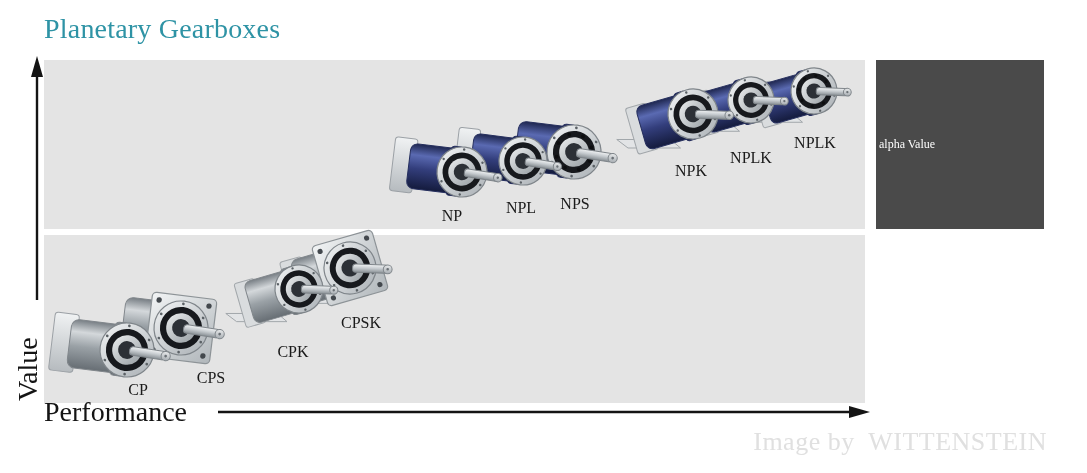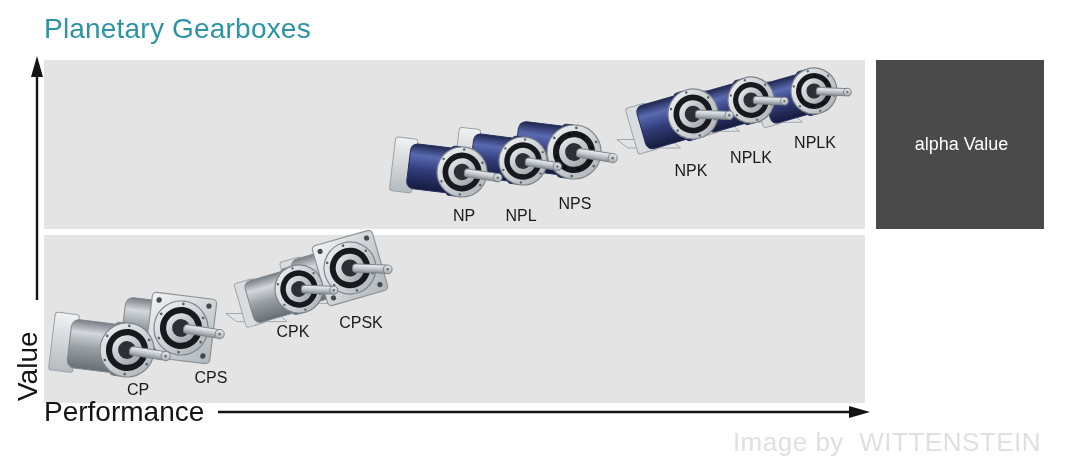--- a/index.html
+++ b/index.html
@@ -1,33 +1,33 @@
 <!DOCTYPE html>
 <html style="--title-color: #2e93a5; --band-bg: #e4e4e4; --value-box-bg: #4a4a4a; --basic-box-bg: #9b9b9b; --axis-color: #141414; --plabel-color: #1a1a1a; --watermark-color: #e0e0e0;"><head>
 <meta charset="utf-8">
 <style>
   html,body{margin:0;padding:0;background:#ffffff;}
   .stage{position:relative;width:1087px;height:473px;background:#fff;overflow:hidden;
-         font-family:Liberation Sans, sans-serif;}
+         font-family:Liberation Serif, serif;}
   .title{position:absolute;left:44px;top:13px;font-size:28px;font-weight:400;
          color:var(--title-color,#2e93a5);letter-spacing:.2px;}
   .band{position:absolute;left:44px;width:821px;background:var(--band-bg,#e4e4e4);}
   .band-value{top:60px;height:169px;}
   .band-basic{top:235px;height:168px;}
   .sbox{position:absolute;left:876px;width:168px;box-sizing:border-box;padding-left:3px;
-        display:flex;align-items:center;color:#ffffff;font-size:18px;justify-content:center;}
+        display:flex;align-items:center;color:#ffffff;font-size:12px;}
   .sbox-value{top:60px;height:169px;background:var(--value-box-bg,#4a4a4a);}
   .sbox-basic{top:235px;height:168px;background:var(--basic-box-bg,#9b9b9b);}
   .axes,.products,.plabels{position:absolute;left:0;top:0;width:1087px;height:473px;}
   .xlabel{position:absolute;left:44px;top:396px;font-size:28px;color:var(--axis-color,#141414);}
   .ylabel{position:absolute;left:12px;top:401px;font-size:28px;color:var(--axis-color,#141414);
           transform:rotate(-90deg);transform-origin:0 0;white-space:nowrap;}
   .plabel{position:absolute;transform:translate(-50%,-50%);font-size:16px;
           color:var(--plabel-color,#1a1a1a);white-space:nowrap;}
-  .watermark{position:absolute;right:46px;top:427px;font-size:26px;letter-spacing:.5px;
+  .watermark{position:absolute;right:40px;top:427px;font-size:26px;letter-spacing:.5px;
              color:var(--watermark-color,#e0e0e0);white-space:pre;}
 </style>
 </head>
 <body>
 
 <div class="stage">
 
   <div class="title">Planetary Gearboxes</div>
 
   <div class="band band-value"></div>
@@ -606,24 +606,24 @@
         <g transform="rotate(9)">
           <rect x="2.7" y="-4.32" width="36.45" height="8.64" rx="3.5100000000000002" fill="url(#gg63)" stroke="#7f858a" stroke-width="1"></rect>
           <circle cx="39.15" cy="0" r="4.590000000000001" fill="url(#gg64)" stroke="#7f858a" stroke-width="1"></circle>
           <circle cx="39.15" cy="0" r="1.35" fill="#6a7075"></circle>
         </g>
       </g>
     </svg>
   <div class="plabels" id="plabels">
       <div class="plabel" style="left: 138px; top: 390px;">CP</div>
       <div class="plabel" style="left: 211px; top: 378px;">CPS</div>
-      <div class="plabel" style="left: 293px; top: 332px;">CPK</div>
+      <div class="plabel" style="left: 293px; top: 352px;">CPK</div>
       <div class="plabel" style="left: 361px; top: 323px; text-align: center;">CPSK</div>
-      <div class="plabel" style="left: 464px; top: 216px; text-align: right;">NP</div>
-      <div class="plabel" style="left: 521px; top: 216px;">NPL</div>
+      <div class="plabel" style="left: 452px; top: 216px; text-align: right;">NP</div>
+      <div class="plabel" style="left: 521px; top: 208px;">NPL</div>
       <div class="plabel" style="left: 575px; top: 204px;">NPS</div>
       <div class="plabel" style="left: 691px; top: 171px;">NPK</div>
       <div class="plabel" style="left: 751px; top: 158px; text-align: right;">NPLK</div>
       <div class="plabel" style="left: 815px; top: 143px;">NPLK</div>
     </div>
 
   <div class="watermark">Image by  WITTENSTEIN</div>
 </div>
 
 </body></html>

